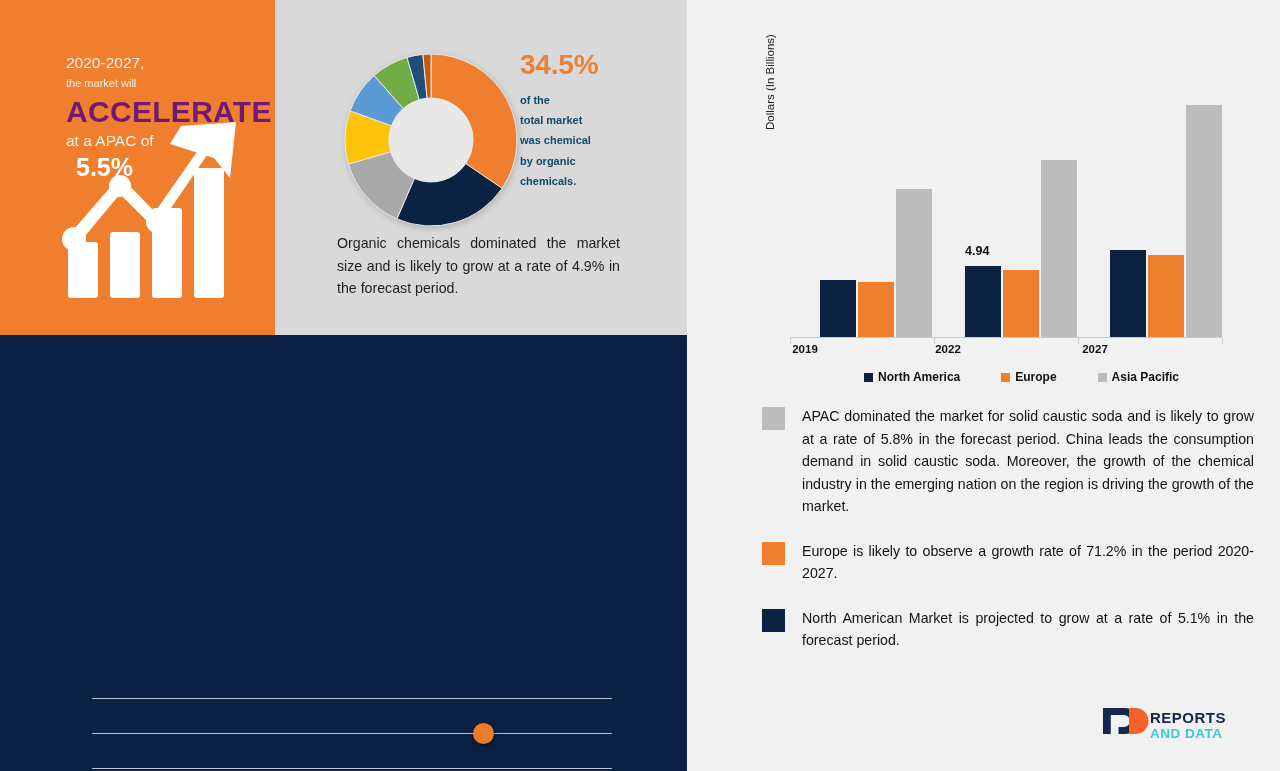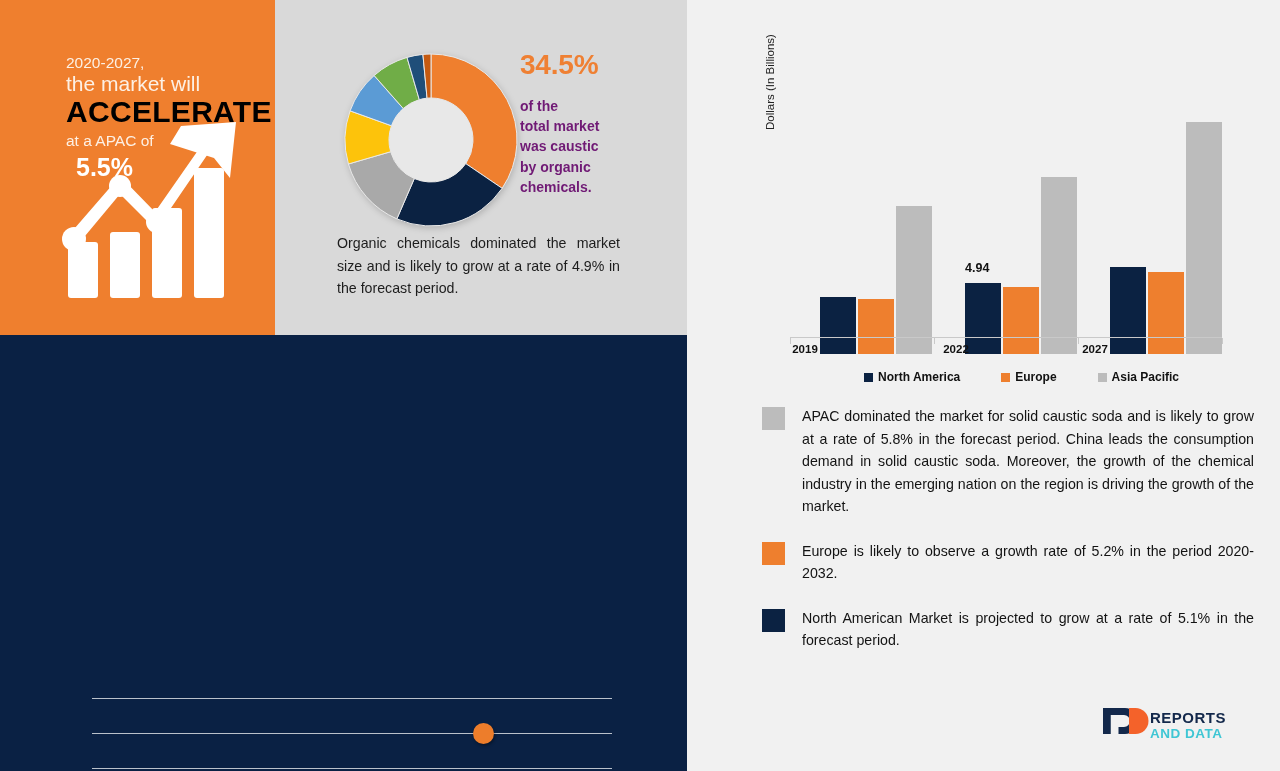--- a/index.html
+++ b/index.html
@@ -31,37 +31,37 @@
     background: #0a2144;
   }
   #panel-right {
     left: 687px; top: 0; width: 593px; height: 771px;
     background: #f1f1f1;
   }
 
   
   .acc-text { position: absolute; left: 66px; top: 52px; color: #ffffff; }
   .acc-l1 { font-size: 15.5px; line-height: 21px; color: #fdf0e4; }
-  .acc-l2 { font-size: 21px; line-height: 21px; color: #fdf0e4; }
+  .acc-l2 { font-size: 11px; line-height: 21px; color: #fdf0e4; }
   .acc-big { font-size: 30px; font-weight: bold; letter-spacing: 0.3px;
-             line-height: 36px; color: #000000; }
+             line-height: 36px; color: #701a75; }
   .acc-l4 { font-size: 15.5px; line-height: 22px; color: #fdf0e4; }
   .acc-cagr { font-size: 25px; font-weight: bold; line-height: 30px; color: #ffffff; margin-left: 10px; }
 
   #growth-icon { position: absolute; left: 58px; top: 120px; }
 
   
   #donut-wrap { position: absolute; left: 66px; top: 50px; width: 180px; height: 180px; }
   #donut-svg { display: block; filter: drop-shadow(1px 2px 3px rgba(0,0,0,0.18)); }
 
   #donut-stat { position: absolute; left: 245px; top: 48px; width: 160px; }
   #donut-pct { font-size: 28px; font-weight: bold; color: #ef8033; line-height: 34px;
                letter-spacing: -0.2px; }
-  #donut-stat-lines { font-size: 14px; font-weight: bold; color: #701a75;
-                      line-height: 20.2px; margin-top: 14px; }
+  #donut-stat-lines { font-size: 11px; font-weight: bold; color: #0c4a6e;
+                      line-height: 20.2px; margin-top: 8px; }
 
   #donut-caption {
     position: absolute; left: 62px; top: 232px; width: 283px;
     font-size: 14.2px; line-height: 22.5px; color: #1d1d1d;
     text-align: justify;
   }
 
   
   #dumbbell { position: absolute; left: 92px; top: 355px; width: 520px; height: 215px; }
   .grid-line {
@@ -74,21 +74,21 @@
   }
   .dot.orange { background: #ed7d2b; }
 
   
   #barchart { position: absolute; left: 0; top: 0; width: 593px; height: 400px; }
   #y-axis-title {
     position: absolute; left: 77px; top: 130px;
     transform: rotate(-90deg); transform-origin: left top;
     font-size: 11.5px; color: #222; white-space: nowrap;
   }
-  #plot-area { position: absolute; left: 103px; top: 102px; width: 440px; height: 252px; text-align: right; }
+  #plot-area { position: absolute; left: 103px; top: 85px; width: 440px; height: 252px; text-align: right; }
   #bar-baseline {
     position: absolute; left: 103px; top: 337px; width: 432px; height: 1px;
     background: #c9c9c9;
   }
   .tick-mark { position: absolute; width: 1px; height: 6px; background: #c9c9c9; }
   .bar {
     position: absolute; bottom: 0;
   }
   .bar.na { background: #0b2242; }
   .bar.eu { background: #ee7f2e; }
@@ -164,21 +164,21 @@
           </g>
         <circle cx="90" cy="90" r="42" fill="#e8e8e8"></circle>
       </svg>
     </div>
 
     <div id="donut-stat">
       <div id="donut-pct">34.5%</div>
       <div id="donut-stat-lines">
           <div>of the</div>
           <div>total market</div>
-          <div>was caustic</div>
+          <div>was chemical</div>
           <div>by organic</div>
           <div>chemicals.</div>
         </div>
     </div>
 
     <div id="donut-caption">Organic chemicals dominated the market size and is likely to grow at a rate of 4.9% in the forecast period.</div>
   </div>
 
   <div class="panel" id="panel-channel">
     <div id="dumbbell">
@@ -214,37 +214,37 @@
           <div class="blg">
             <span class="blg-sw" style="background: rgb(238, 127, 46);"></span>
             <span>Europe</span>
           </div>
           <div class="blg">
             <span class="blg-sw" style="background: rgb(188, 188, 188);"></span>
             <span>Asia Pacific</span>
           </div>
         </div>
     <div class="bar-xlabel" style="left: 73px;">2019</div>
-        <div class="bar-xlabel" style="left: 224px;">2022</div>
+        <div class="bar-xlabel" style="left: 216px;">2022</div>
         <div class="bar-xlabel" style="left: 363px;">2027</div>
         <div class="tick-mark" style="left: 103px; top: 338px;"></div>
         <div class="tick-mark" style="left: 247px; top: 338px;"></div>
         <div class="tick-mark" style="left: 391px; top: 338px;"></div>
         <div class="tick-mark" style="left: 535px; top: 338px;"></div>
       </div>
   </div>
 
   <div id="notes">
       <div class="note">
         <div class="note-sw" style="background: rgb(188, 188, 188);"></div>
         <div class="note-tx">APAC dominated the market for solid caustic soda and is likely to grow at a rate of 5.8% in the forecast period. China leads the consumption demand in solid caustic soda. Moreover, the growth of the chemical industry in the emerging nation on the region is driving the growth of the market.</div>
       </div>
       <div class="note">
         <div class="note-sw" style="background: rgb(238, 127, 46);"></div>
-        <div class="note-tx">Europe is likely to observe a growth rate of 5.2% in the period 2020-2032.</div>
+        <div class="note-tx">Europe is likely to observe a growth rate of 71.2% in the period 2020-2027.</div>
       </div>
       <div class="note">
         <div class="note-sw" style="background: rgb(11, 34, 66);"></div>
         <div class="note-tx">North American Market is projected to grow at a rate of 5.1% in the forecast period.</div>
       </div>
     </div>
 
   <svg id="logo" viewBox="0 0 310 80">
 
     <path d="M6 10 h44 a26 26 0 0 1 0 52 h-13 v-14 h11 a12 12 0 0 0 0 -24 h-27 v38 h-15 z" fill="#13284b"></path>

